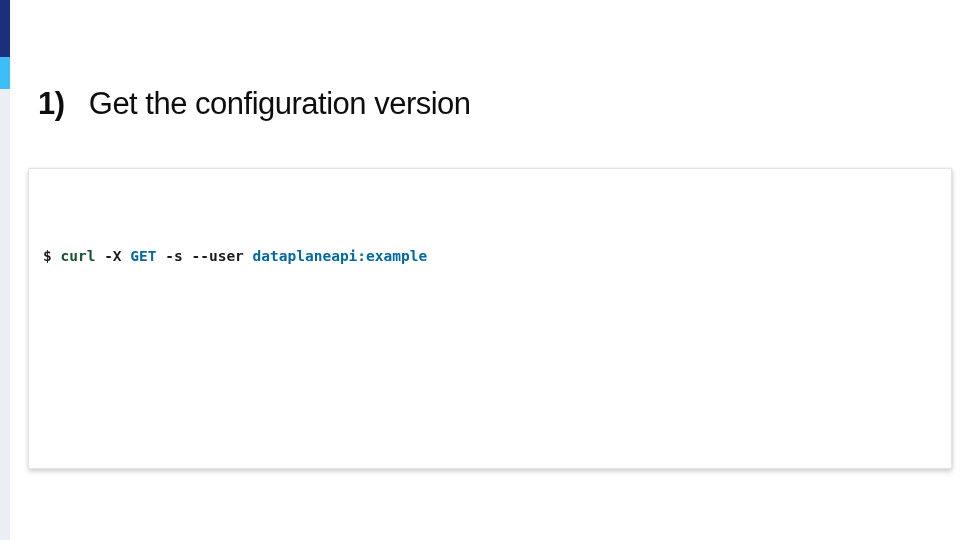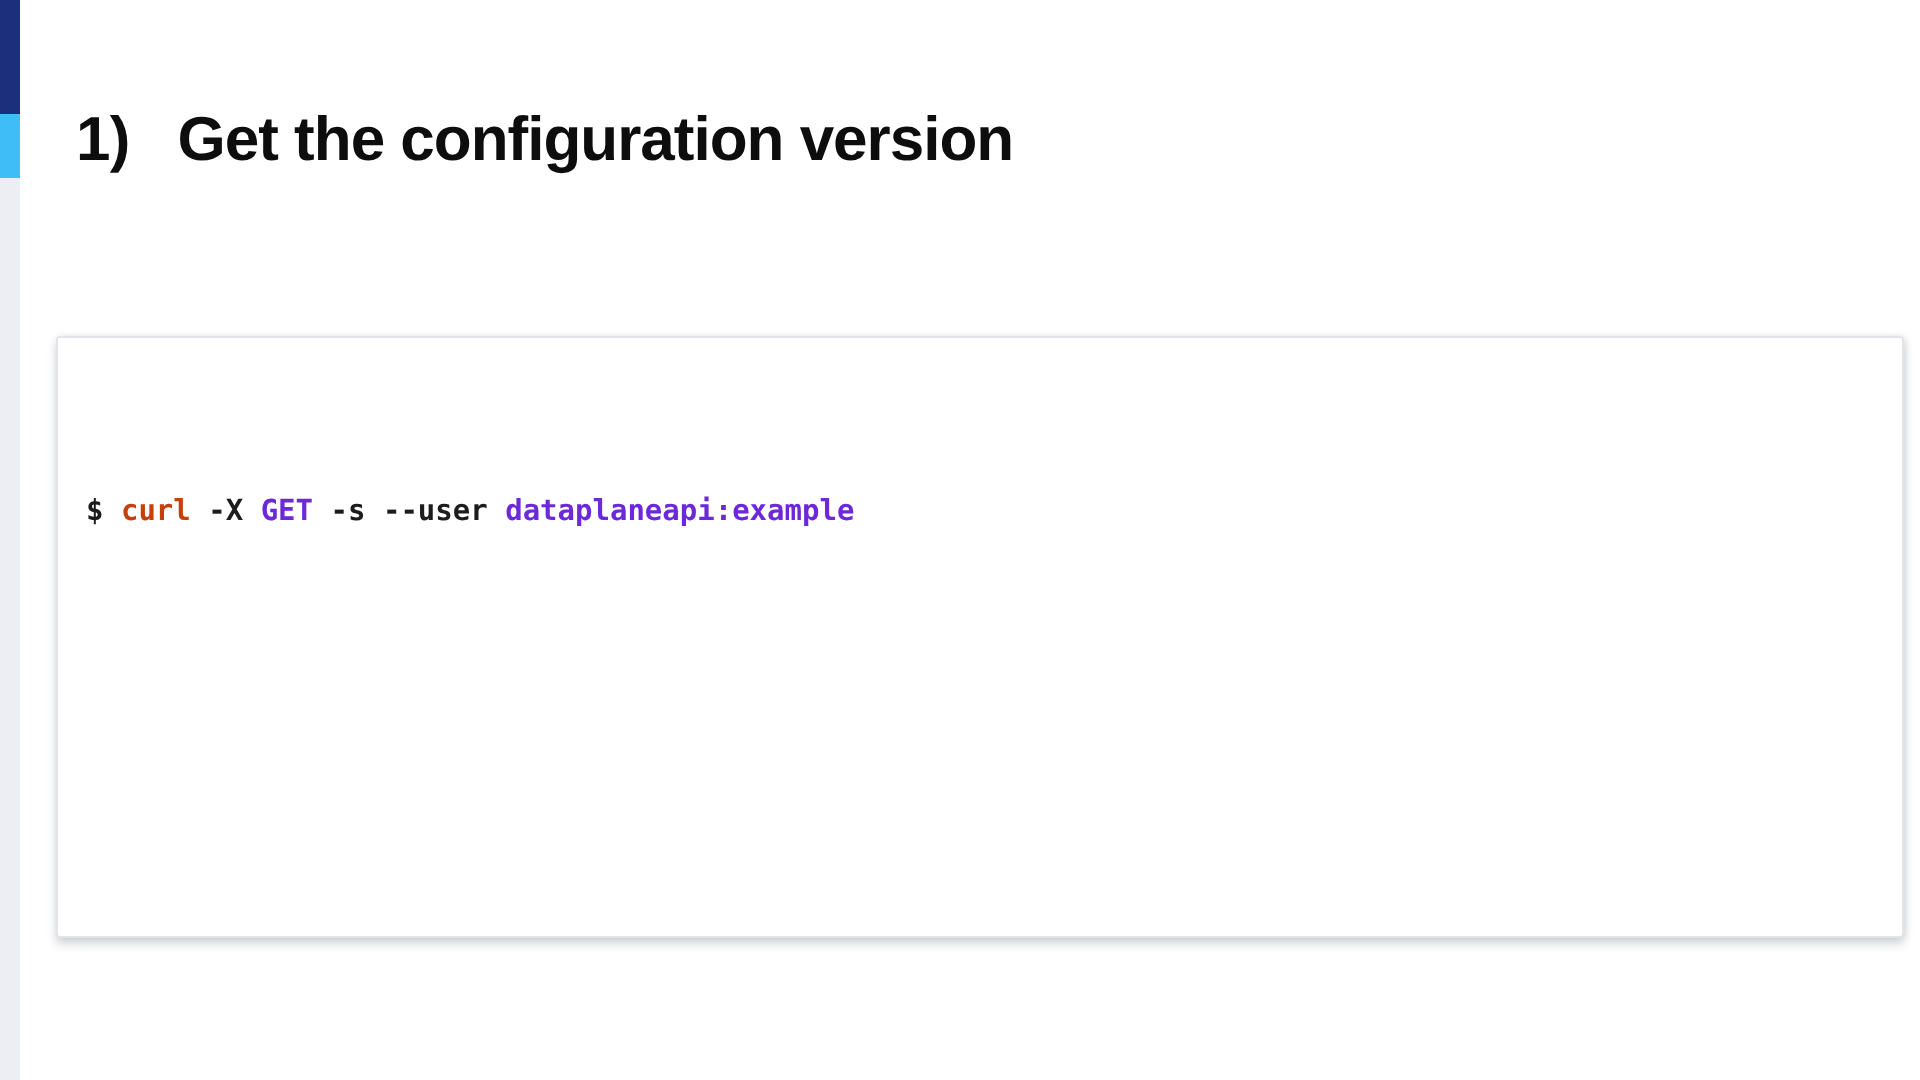--- a/index.html
+++ b/index.html
@@ -40,24 +40,25 @@
     white-space: nowrap;
   }
   .title-num {
     font-size: 31px;
     font-weight: 700;
     color: #0d0d0d;
     letter-spacing: -0.4px;
   }
   .title-text {
     font-size: 31px;
-    font-weight: 700;
+    font-weight: 400;
     color: #0d0d0d;
     letter-spacing: -0.5px;
     margin-left: 24px;
+    margin-top: 34px;
   }
 
   
   .code-card {
     position: absolute;
     left: 28px;
     top: 168px;
     width: 924px;
     height: 301px;
     background: #ffffff;
@@ -74,22 +75,22 @@
     font-size: 14.5px;
     line-height: 21.5px;
     font-weight: 700;
     color: #1c1c1c;
     white-space: pre;
     letter-spacing: 0px;
   }
   .code .line { min-height: 21.5px; }
   .code .blank { height: 21.5px; }
 
-  .tok-purple { color: #c2410c; }
-  .tok-orange { color: #6d28d9; }
+  .tok-purple { color: #14532d; }
+  .tok-orange { color: #0369a1; }
   .tok-plain  { color: #1c1c1c; }
   .tok-pipe   { color: #8a8a8a; }
 </style>
 </head>
 <body>
 
 <div id="slide">
 
   <div class="rail rail-navy"></div>
   <div class="rail rail-cyan"></div>

